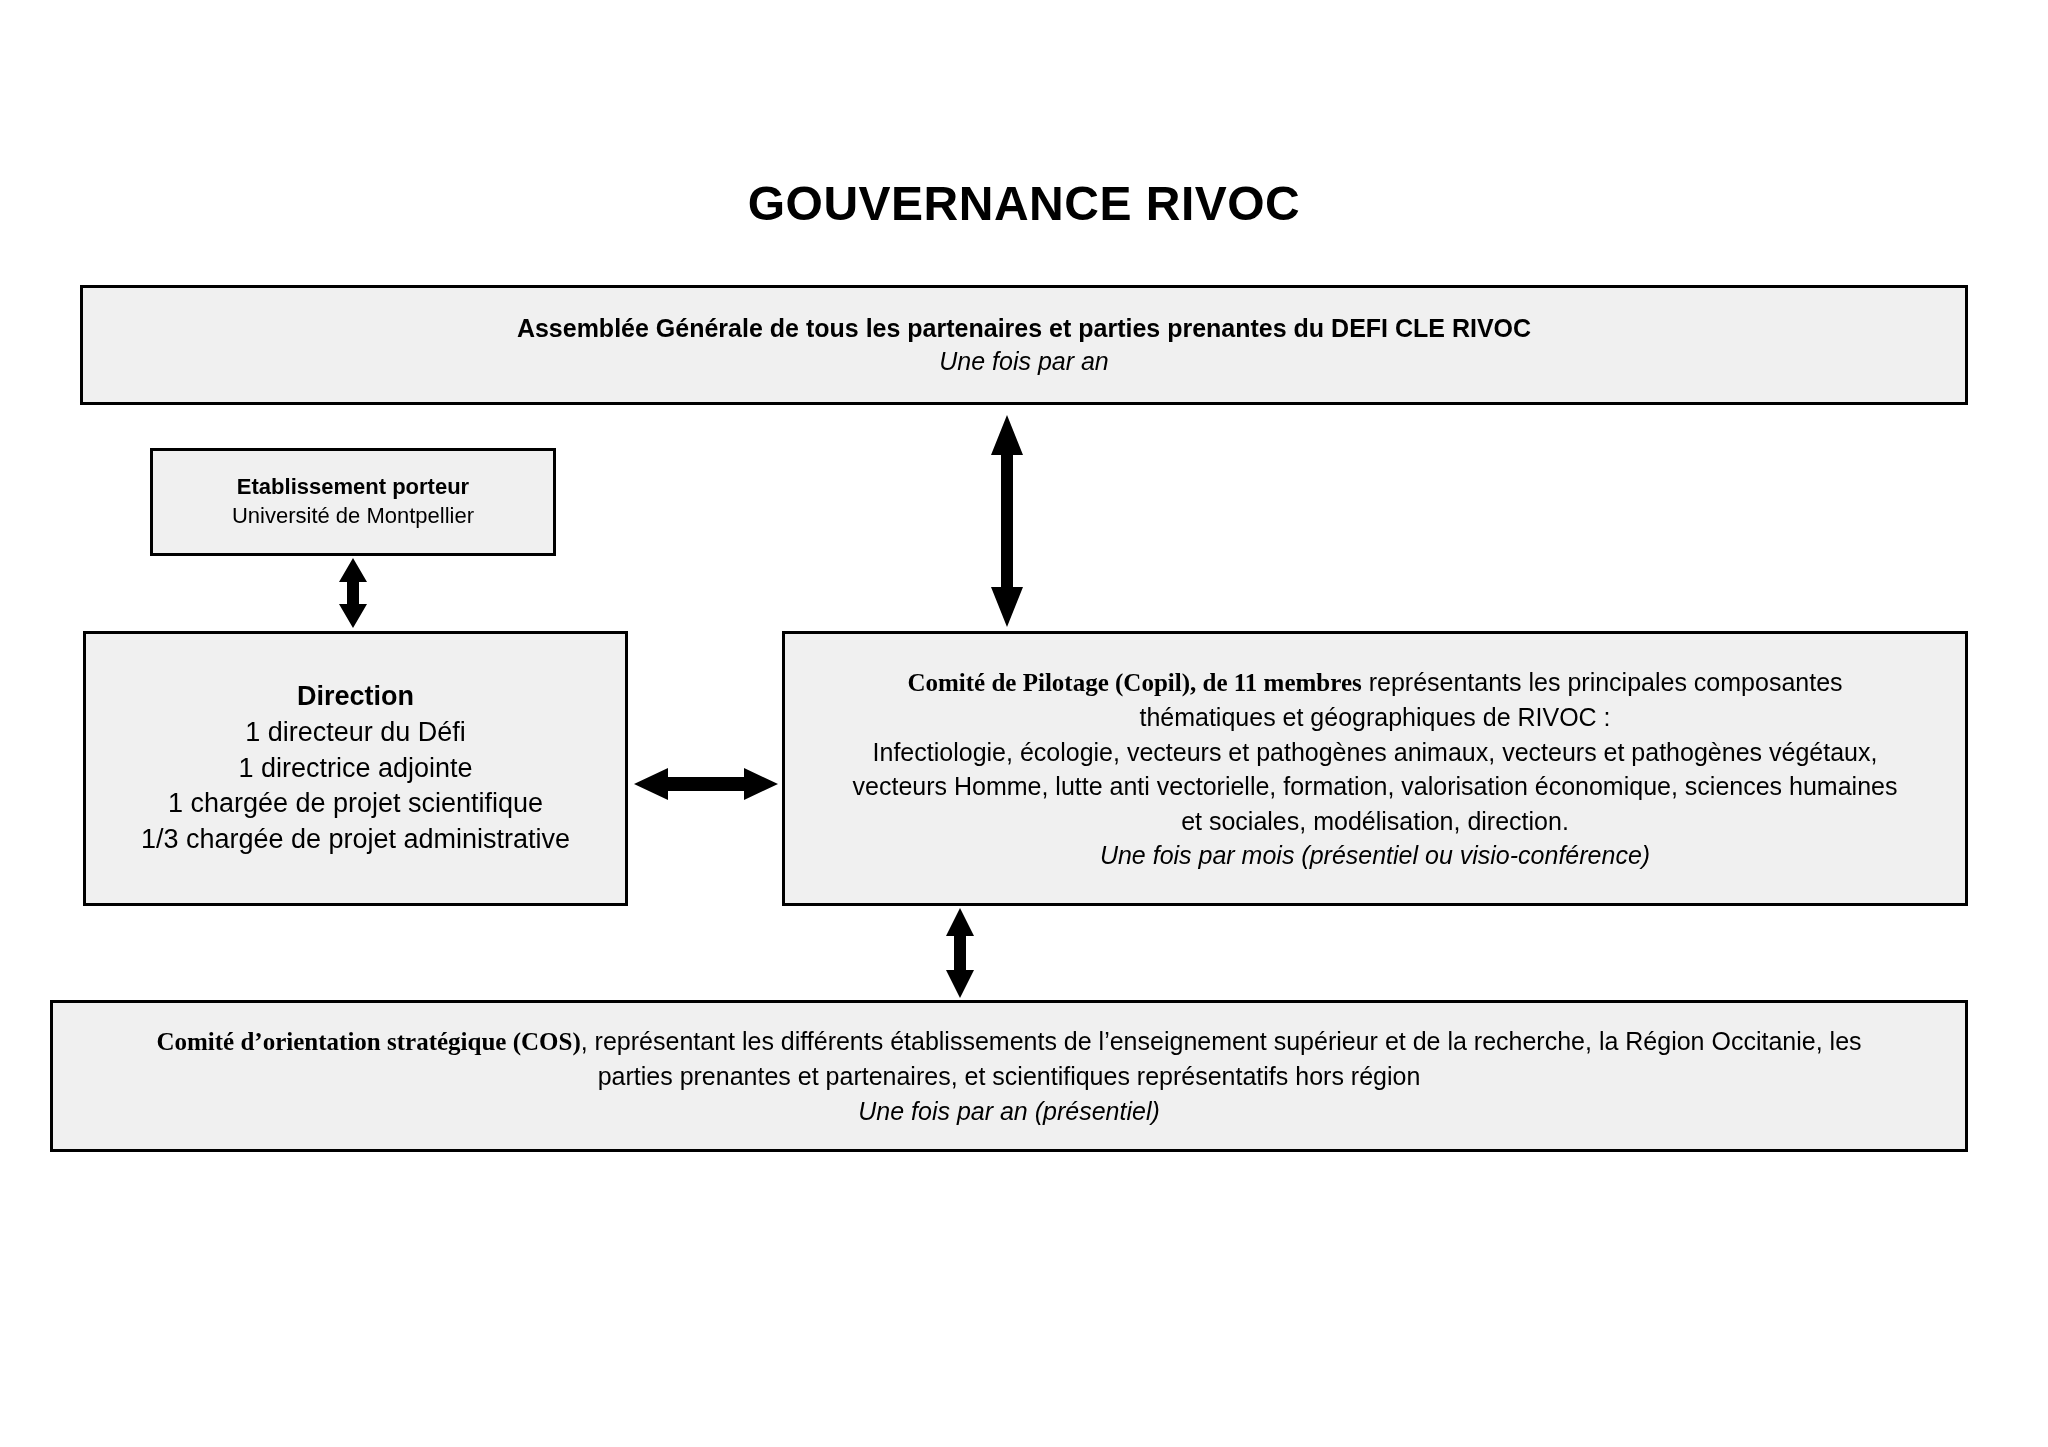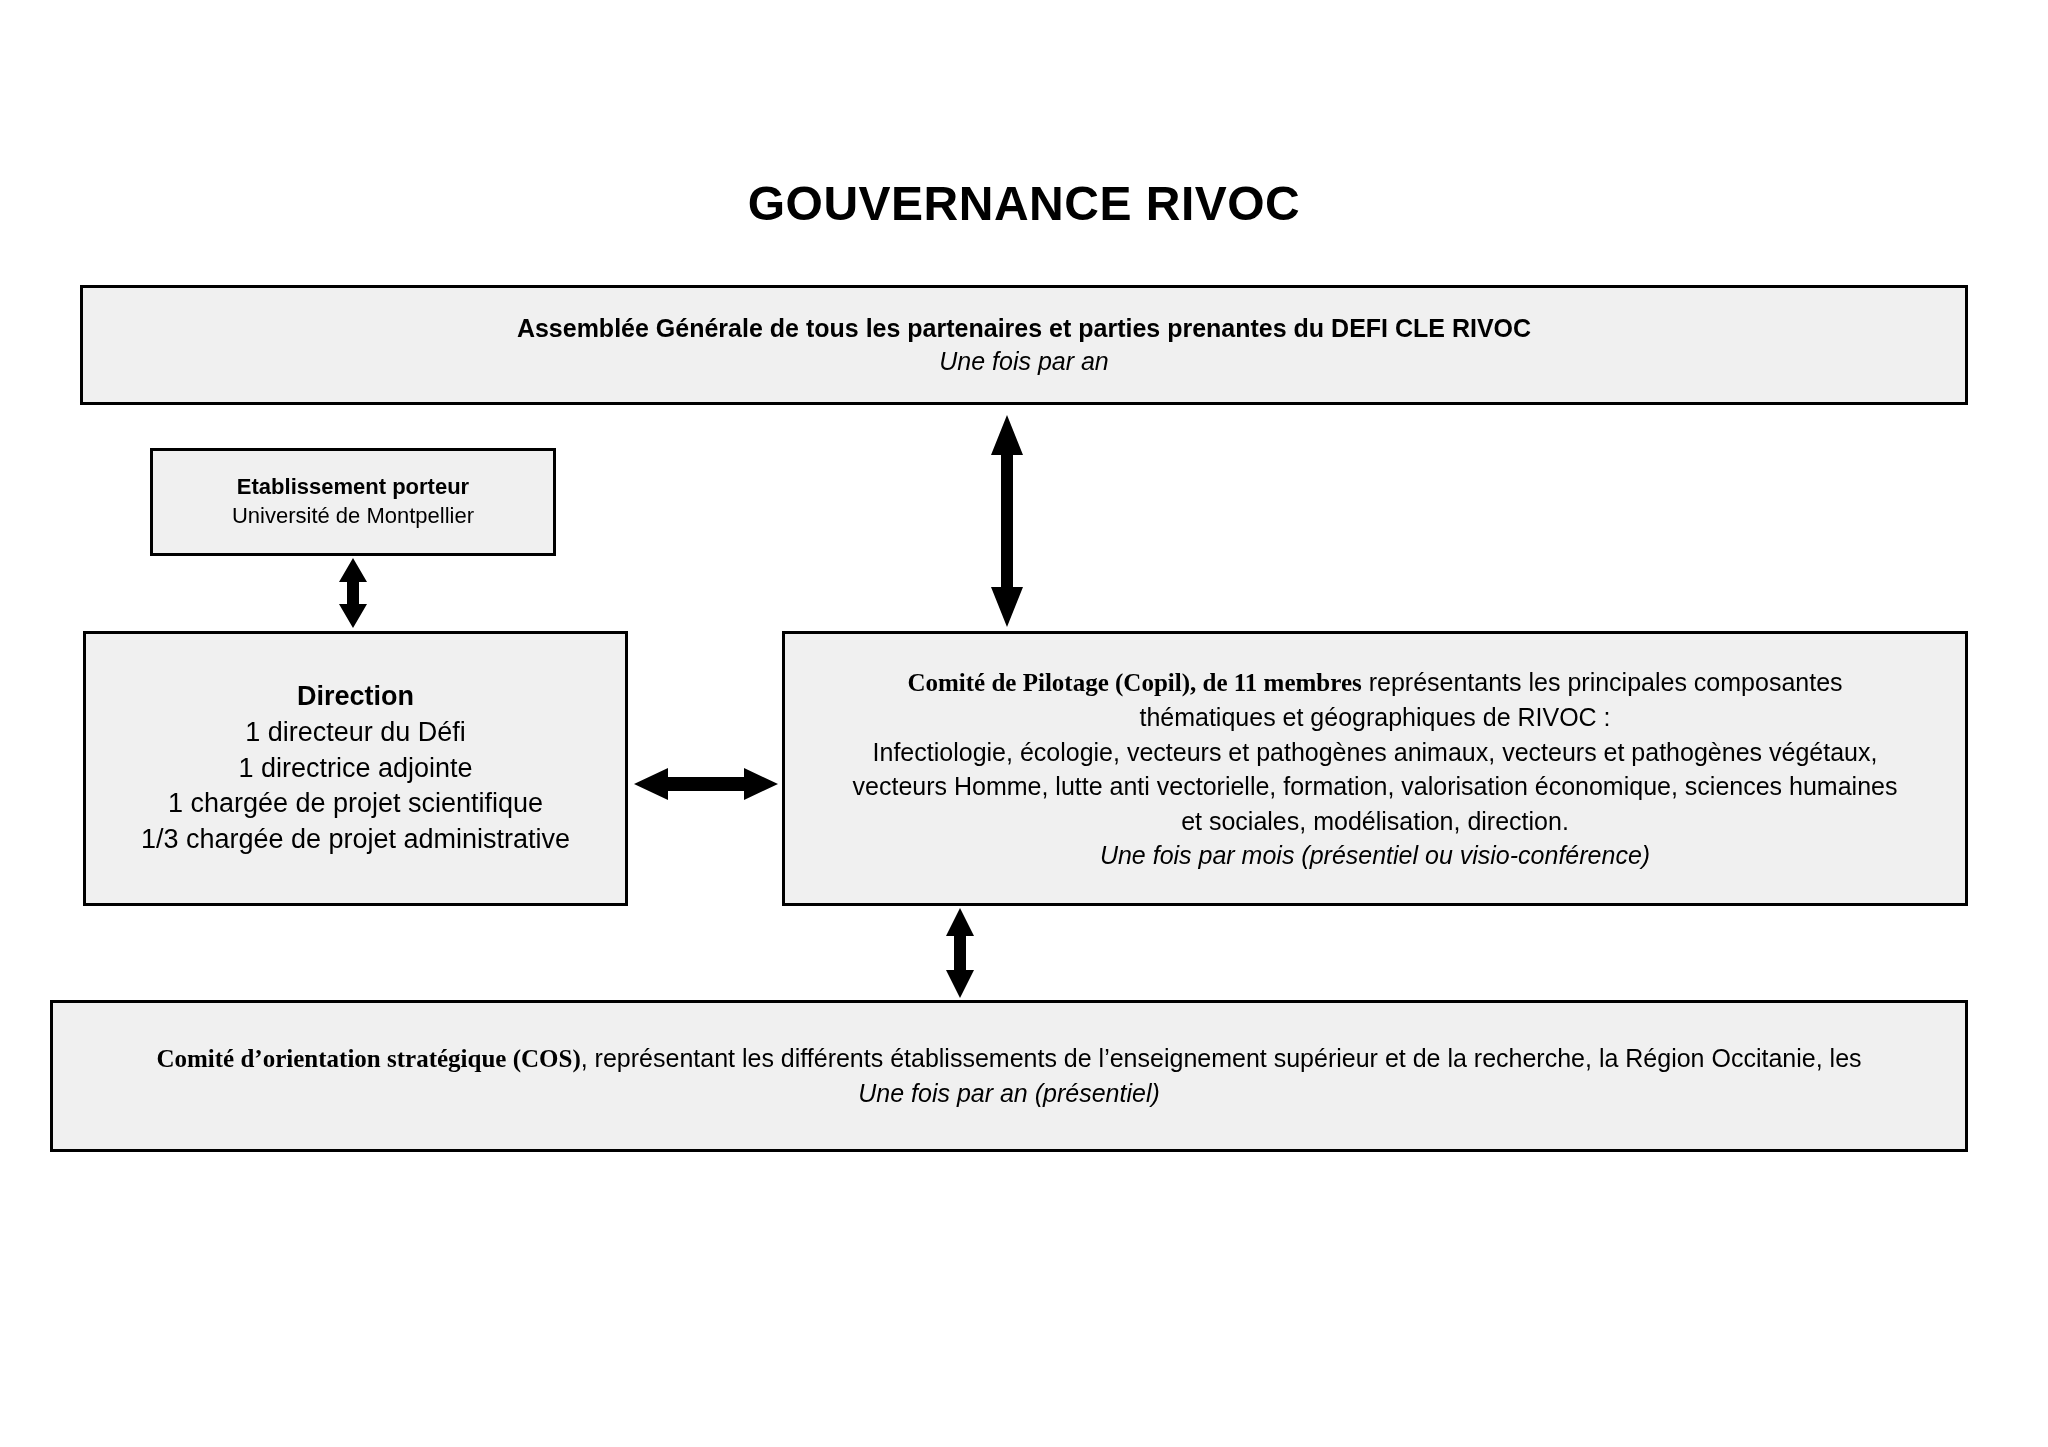--- a/index.html
+++ b/index.html
@@ -154,16 +154,17 @@
   </div>
 
   <div class="arrow" id="arrow-copil-cos">
     <svg width="44" height="90" viewBox="0 0 44 90" xmlns="http://www.w3.org/2000/svg" aria-hidden="true">
       <polygon points="22,0 36,28 28,28 28,62 36,62 22,90 8,62 16,62 16,28 8,28" fill="#000000"></polygon>
     </svg>
   </div>
 
   <div class="box" id="box-cos">
     <div class="line mixed"><b>Comité d’orientation stratégique (COS)</b><span>, représentant les différents établissements de l’enseignement supérieur et de la recherche, la Région Occitanie, les</span></div>
+    <div class="line">parties prenantes et partenaires, et scientifiques représentatifs hors région</div>
     <div class="line italic">Une fois par an (présentiel)</div>
   </div>
 
 </div>
 
 </body></html>

